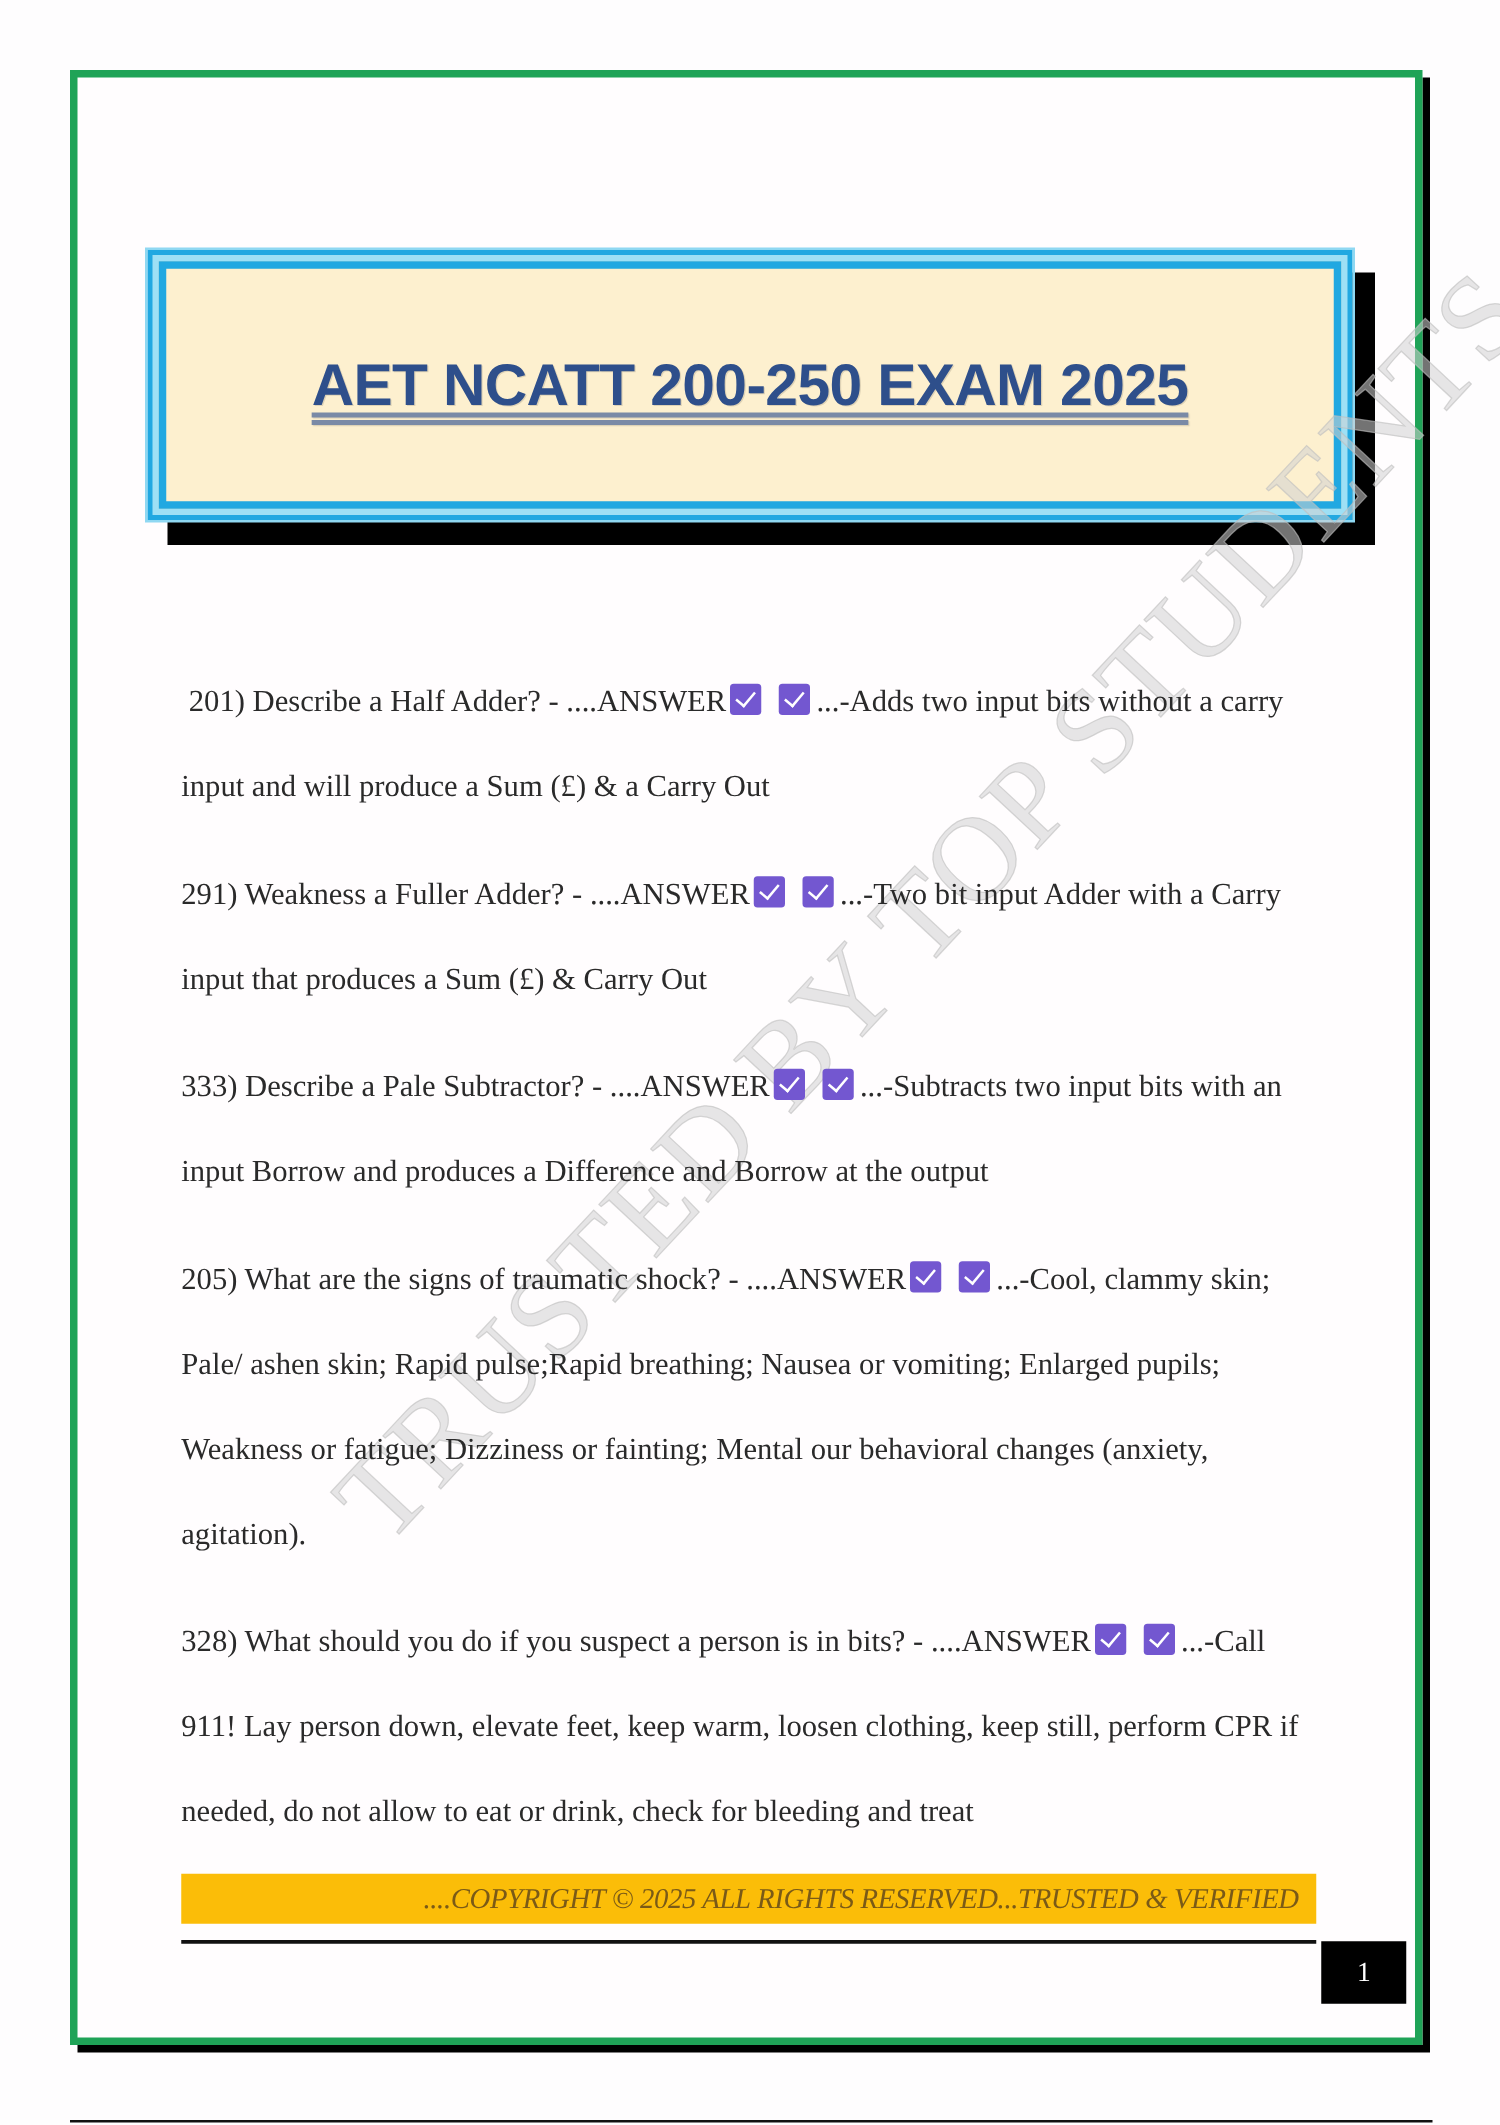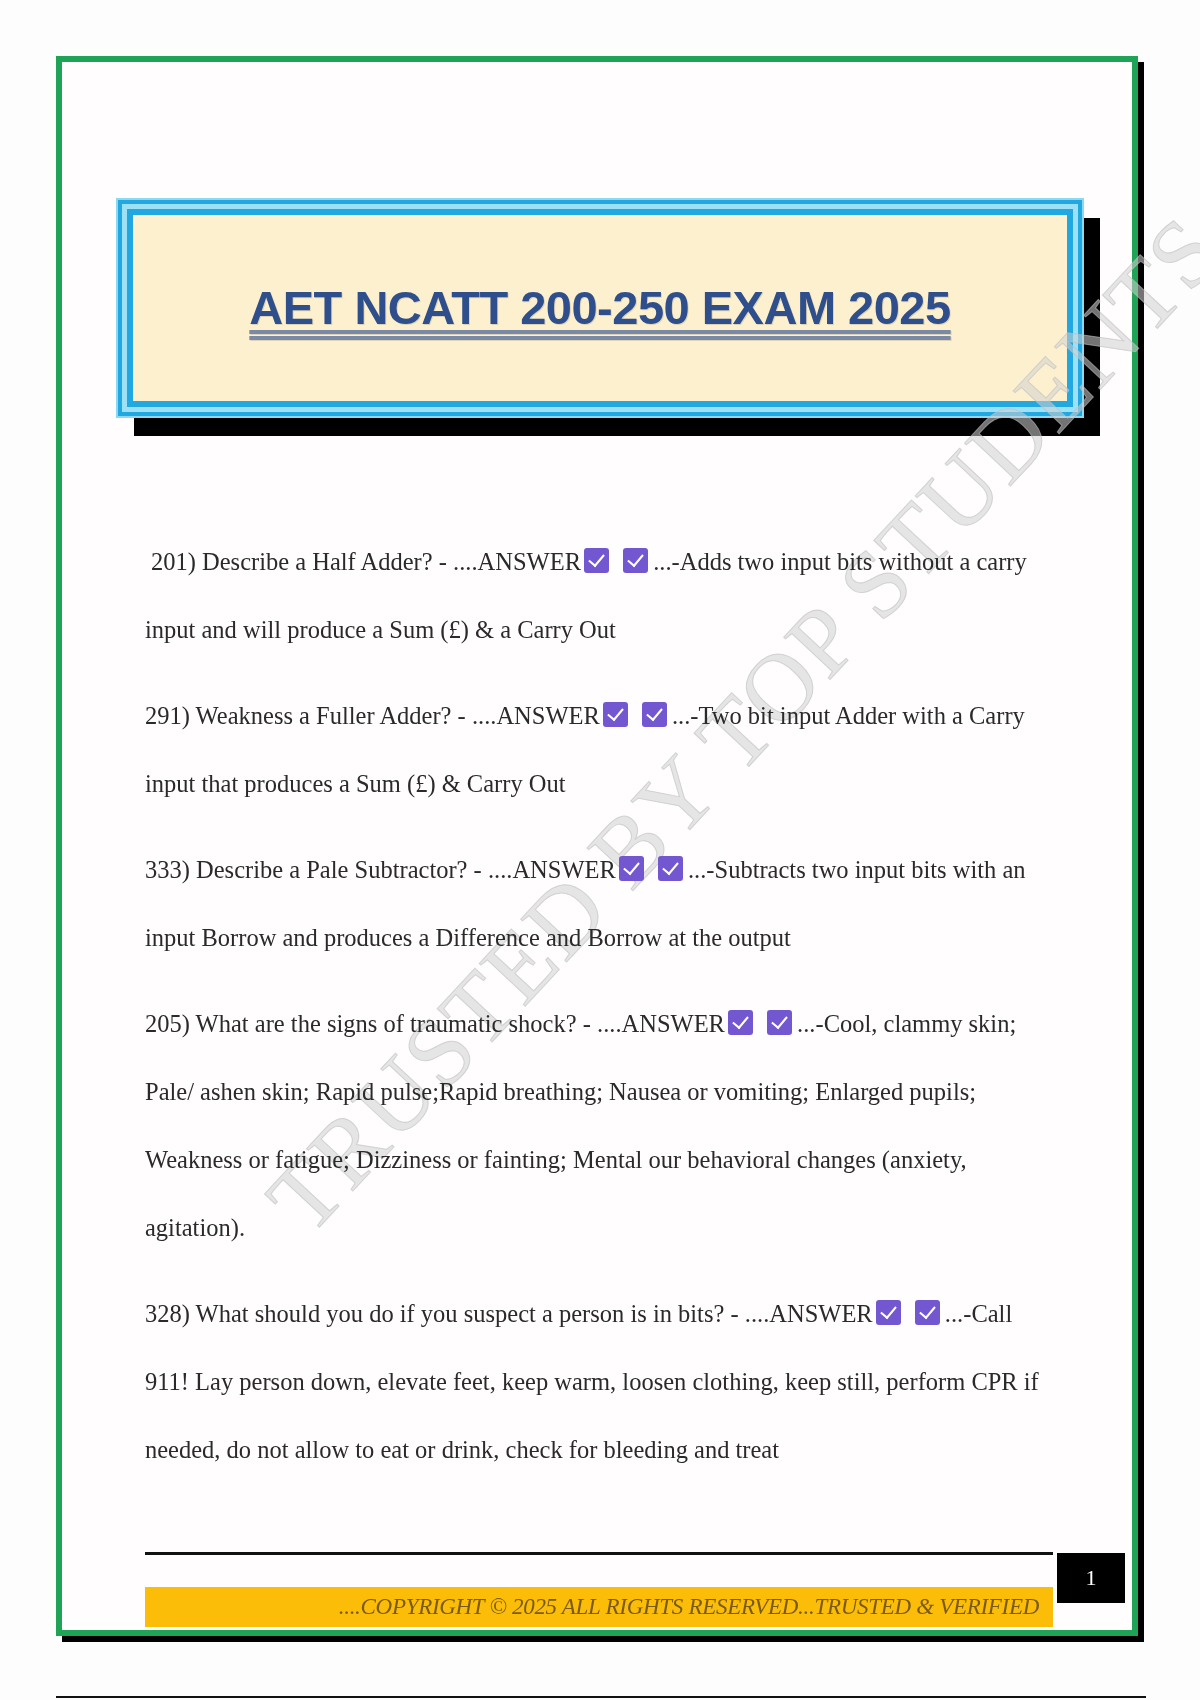--- a/index.html
+++ b/index.html
@@ -57,21 +57,21 @@
       border-radius: 3px; vertical-align: -3px; margin: 0 5px 0 3px; position: relative;
     }
     .chk::after {
       content: ""; position: absolute; left: 8px; top: 3px; width: 7px; height: 13px;
       border: solid #fff; border-width: 0 2.5px 2.5px 0; transform: rotate(40deg);
     }
     .footer-rule {
       position: absolute; left: 145px; top: 1552px; width: 908px; height: 3px; background: #111;
     }
     .footer-bar {
-      position: absolute; left: 145px; top: 1587px; width: 908px; height: 40px;
+      position: absolute; left: 145px; top: 1499px; width: 908px; height: 40px;
       background: #fbbd08; display: flex; align-items: center; justify-content: flex-end;
       padding-right: 14px; box-sizing: border-box;
     }
     .footer-text {
       font-family: "Liberation Serif", serif; font-style: italic; font-size: 23px;
       color: #7a5a17; letter-spacing: -0.3px;
     }
     .page-num-box {
       position: absolute; left: 1057px; top: 1553px; width: 68px; height: 50px;
       background: #000; color: #fff; font-size: 22px;

